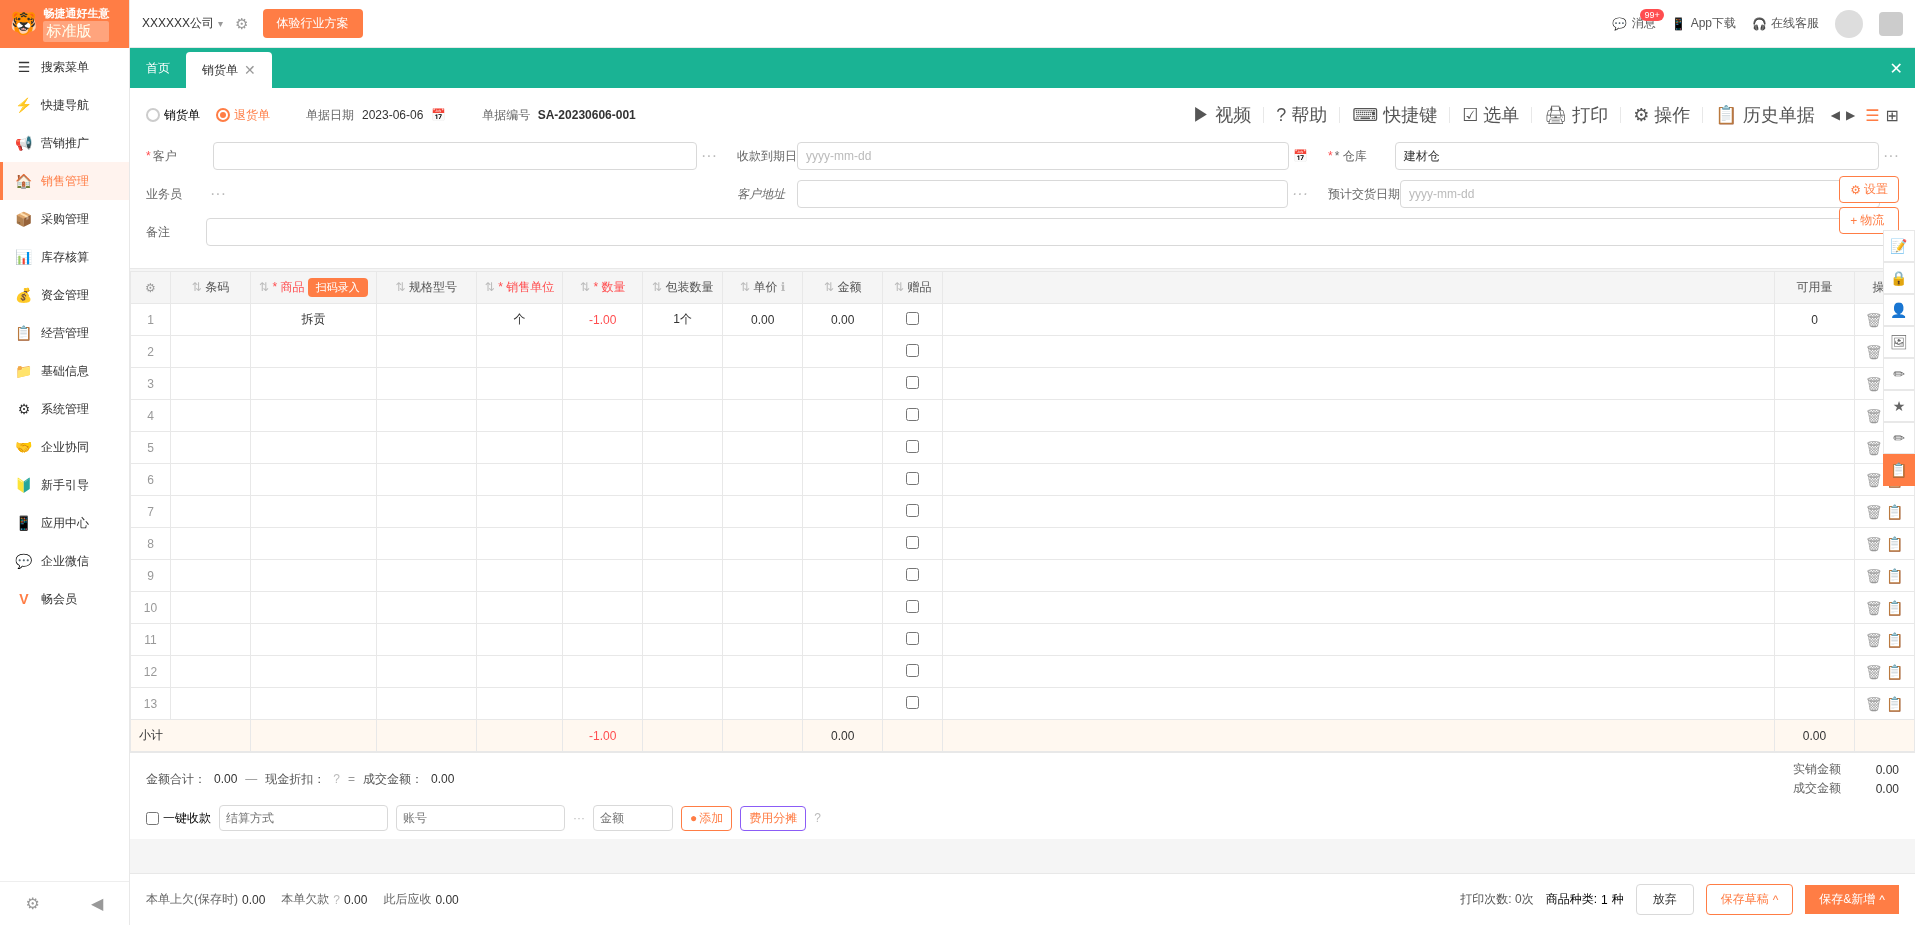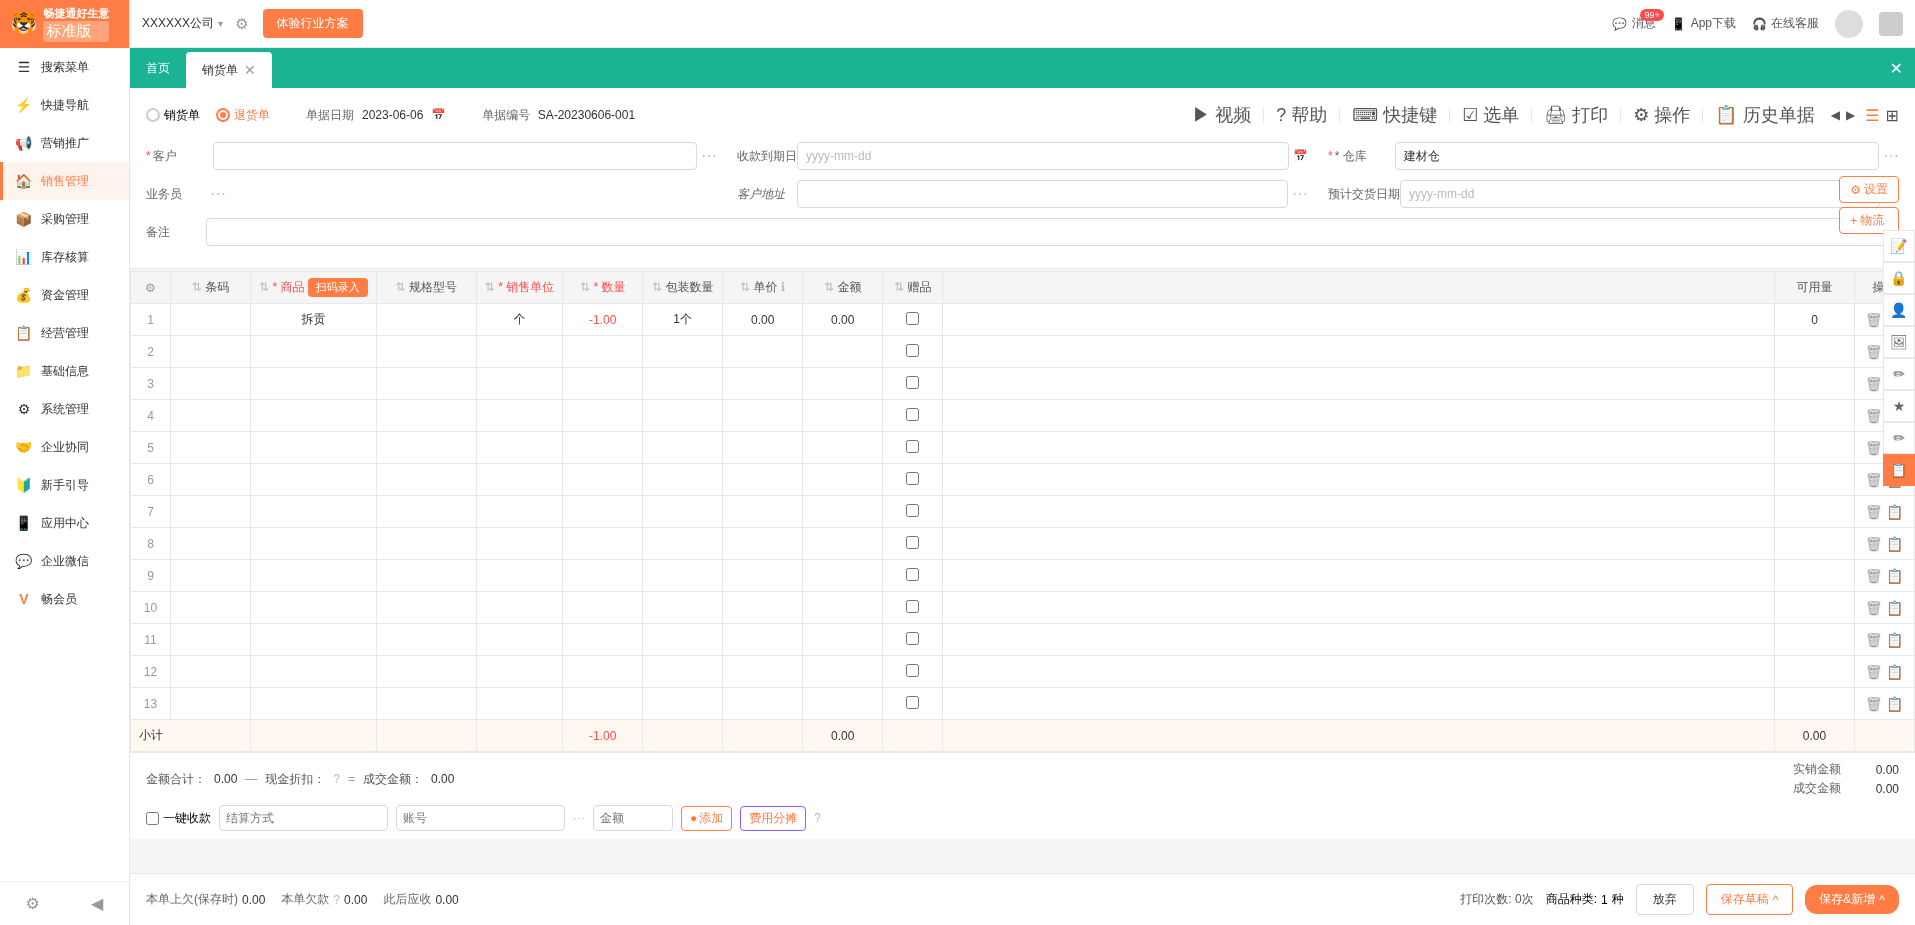--- a/index.html
+++ b/index.html
@@ -45,21 +45,21 @@
     
     .bill-type-row { display: flex; align-items: center; gap: 16px; margin-bottom: 12px; }
     .radio-item { display: flex; align-items: center; gap: 4px; cursor: pointer; }
     .radio-circle { width: 14px; height: 14px; border-radius: 50%; border: 2px solid #ccc; display: flex; align-items: center; justify-content: center; }
     .radio-circle.checked { border-color: #ff7d45; }
     .radio-circle.checked::after { content: ''; width: 6px; height: 6px; border-radius: 50%; background: #ff7d45; }
     .bill-date-section { display: flex; align-items: center; gap: 8px; margin-left: 20px; }
     .bill-date-label { color: #666; }
     .bill-date-value { color: #333; font-weight: 500; }
     .bill-no-label { color: #666; margin-left: 20px; }
-    .bill-no-value { color: #333; font-weight: 400; }
+    .bill-no-value { color: #333; font-weight: 700; }
     .bill-toolbar { margin-left: auto; display: flex; align-items: center; gap: 6px; }
     .toolbar-btn { display: flex; align-items: center; gap: 3px; cursor: pointer; color: #555; font-size: 18px; padding: 3px 6px; }
     .toolbar-divider { width: 1px; height: 16px; background: #e8e8e8; }
 
     
     .form-row { display: flex; align-items: center; gap: 0; margin-bottom: 10px; }
     .form-field { display: flex; align-items: center; flex: 1; }
     .field-label { color: #666; min-width: 60px; }
     .field-input { flex: 1; border: 1px solid #d9d9d9; border-radius: 4px; padding: 4px 8px; height: 28px; color: #333; background: #fff; cursor: pointer; display: flex; align-items: center; justify-content: space-between; min-width: 100px; }
     .field-input-placeholder { color: #bbb; }
@@ -110,21 +110,21 @@
     
     .bottombar { height: 52px; background: #fff; border-top: 1px solid #e8e8e8; display: flex; align-items: center; padding: 0 16px; gap: 16px; flex-shrink: 0; }
     .bottom-stat { display: flex; align-items: center; gap: 4px; color: #666; }
     .bottom-stat-label { color: #666; }
     .bottom-stat-value { color: #333; font-weight: 500; }
     .bottom-right { margin-left: auto; display: flex; align-items: center; gap: 12px; }
     .print-stat { color: #555; }
     .product-kind { display: flex; align-items: center; gap: 4px; }
     .discard-btn { border: 1px solid #d9d9d9; background: #fff; border-radius: 4px; padding: 6px 16px; cursor: pointer; color: #333; }
     .save-draft-btn { border: 1px solid #ff7d45; background: #fff; color: #ff7d45; border-radius: 4px; padding: 6px 14px; cursor: pointer; display: flex; align-items: center; gap: 4px; }
-    .save-new-btn { background: #ff7d45; color: #fff; border: none; border-radius: 12px; padding: 6px 14px; cursor: pointer; display: flex; align-items: center; gap: 4px; }
+    .save-new-btn { background: #ff7d45; color: #fff; border: none; border-radius: 0; padding: 6px 14px; cursor: pointer; display: flex; align-items: center; gap: 4px; }
     .summary-row { display: flex; align-items: center; gap: 8px; justify-content: flex-end; }
     .summary-label { color: #666; }
     .summary-value { color: #333; font-weight: 500; min-width: 50px; text-align: right; }
     .float-btn { width: 32px; height: 32px; background: #fff; border: 1px solid #e8e8e8; display: flex; align-items: center; justify-content: center; cursor: pointer; color: #666; font-size: 14px; }
     .float-btn.orange { background: #ff7d45; color: #fff; border-color: #ff7d45; }
   </style>
 </head>
 <body>
 
 <div class="sidebar">

